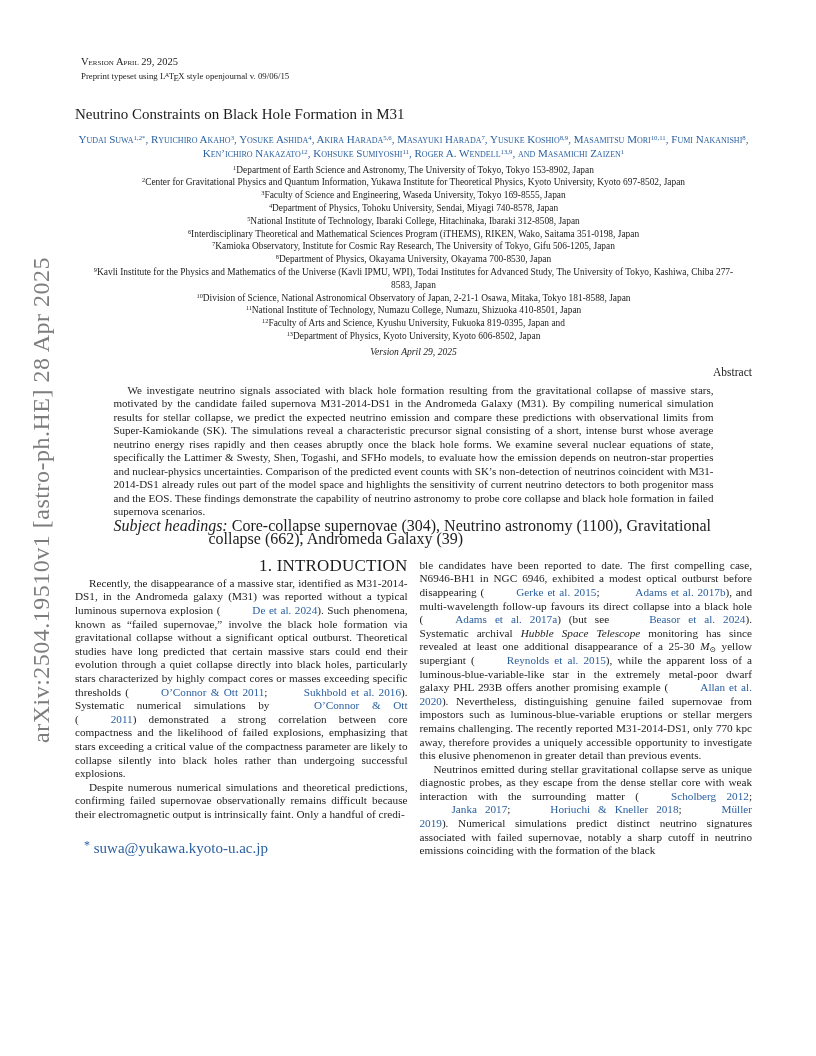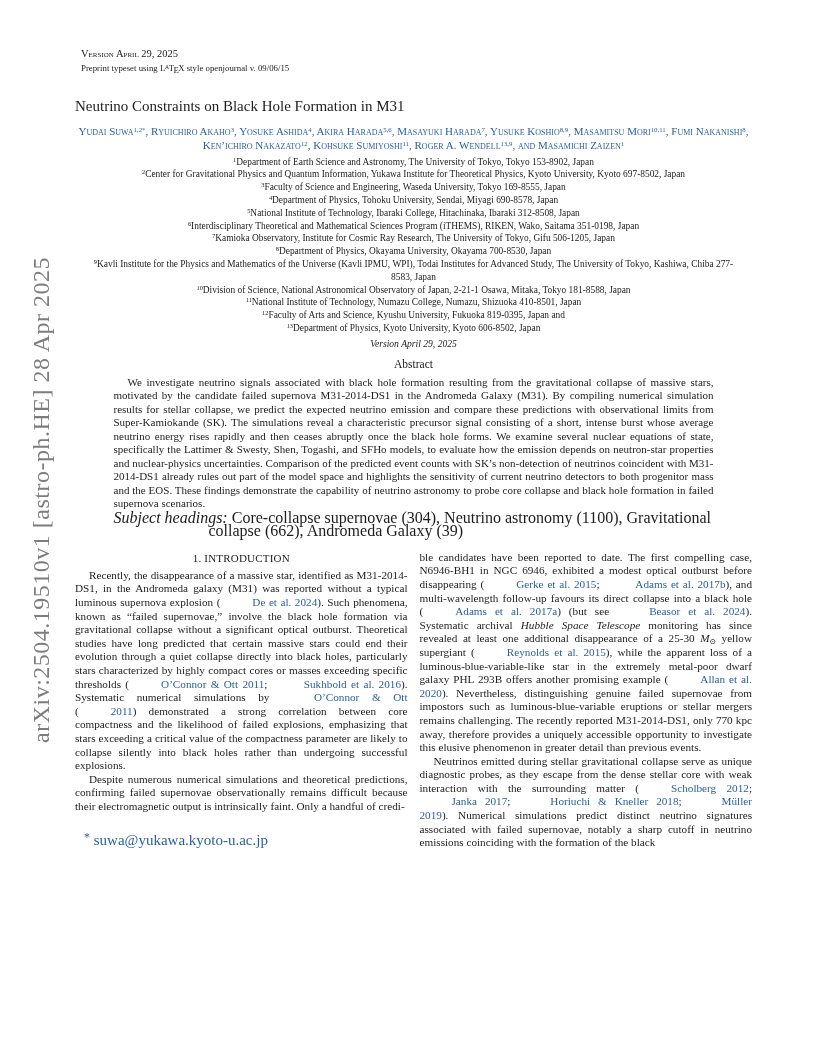--- a/index.html
+++ b/index.html
@@ -1,21 +1,21 @@
 <!DOCTYPE html>
 <html><head>
 <meta charset="utf-8">
 <style>
   html,body{margin:0;padding:0;}
   body{
     width:816px;height:1056px;overflow:hidden;position:relative;
     background:#ffffff;color:#1c1c1c;
     font-family:"Liberation Serif","DejaVu Serif",serif;
   }
-  .page{position:absolute;left:75px;top:48px;width:677px;}
+  .page{position:absolute;left:75px;top:56px;width:677px;}
 
   
   .arxiv-stamp{
     position:absolute;left:41px;top:500px;
     transform:translate(-50%,-50%) rotate(-90deg);
     white-space:nowrap;color:#7d7d7d;font-size:24px;letter-spacing:.5px;
   }
 
   
   .hdr{margin-left:6px;}
@@ -31,32 +31,32 @@
     font-variant:small-caps;font-size:11px;line-height:14px;
   }
   .authors sup{font-size:62%;vertical-align:.45em;line-height:0;font-variant:normal;}
 
   .affils{margin-top:4px;width:660px;margin-left:auto;margin-right:auto;
     text-align:center;font-size:9.4px;line-height:12.8px;}
   .affil sup{font-size:68%;vertical-align:.4em;line-height:0;}
 
   .version-it{margin-top:2px;text-align:center;font-style:italic;font-size:9.6px;line-height:13px;}
 
-  .abs-head{margin-top:7px;text-align:center;font-size:11.5px;line-height:15px;}
+  .abs-head{margin-top:7px;text-align:right;font-size:11.5px;line-height:15px;}
   .abs-body{width:600px;margin:4px auto 0 auto;font-size:11px;line-height:13.5px;
     text-align:justify;}
   .abs-body .first{display:inline-block;width:14px;}
   .subject{width:600px;margin:0 auto;font-size:16px;line-height:13.5px;
     text-align:left;padding-left:95px;text-indent:-95px;box-sizing:border-box;}
   .subject .lbl{font-style:italic;}
 
   
   .cols{margin-top:13px;display:flex;gap:12px;}
   .col{width:333px;font-size:11.2px;line-height:13.6px;text-align:justify;}
-  .sec-head{text-align:center;font-size:11px;line-height:14px;margin-bottom:4px;
+  .sec-head{text-align:right;font-size:17px;line-height:14px;margin-bottom:4px;
     letter-spacing:.2px;}
   .para{margin:0;}
   .para.indent{text-indent:14px;}
   .cite{color:#2a5f9f;margin-left:32px;}
   .it{font-style:italic;}
   .sb{font-size:70%;vertical-align:-.25em;line-height:0;}
 
   .footnote{margin-top:18px;font-size:15px;line-height:12px;color:#2a5f9f;
     padding-left:9px;}
   .footnote .star{font-size:80%;vertical-align:.3em;}
@@ -74,21 +74,21 @@
   </div>
 
   <div class="title">Neutrino Constraints on Black Hole Formation in M31</div>
 
   <div class="authors"><span><span>Yudai Suwa</span><sup>1,2*</sup></span><span>, </span><span><span>Ryuichiro Akaho</span><sup>3</sup></span><span>, </span><span><span>Yosuke Ashida</span><sup>4</sup></span><span>, </span><span><span>Akira Harada</span><sup>5,6</sup></span><span>, </span><span><span>Masayuki Harada</span><sup>7</sup></span><span>, </span><span><span>Yusuke Koshio</span><sup>8,9</sup></span><span>, </span><span><span>Masamitsu Mori</span><sup>10,11</sup></span><span>, </span><span><span>Fumi Nakanishi</span><sup>8</sup></span><span>, </span><span><span>Ken’ichiro Nakazato</span><sup>12</sup></span><span>, </span><span><span>Kohsuke Sumiyoshi</span><sup>11</sup></span><span>, </span><span><span>Roger A. Wendell</span><sup>13,9</sup></span><span>, and </span><span><span>Masamichi Zaizen</span><sup>1</sup></span></div>
 
   <div class="affils">
       <div class="affil"><sup>1</sup><span>Department of Earth Science and Astronomy, The University of Tokyo, Tokyo 153-8902, Japan</span></div>
       <div class="affil"><sup>2</sup><span>Center for Gravitational Physics and Quantum Information, Yukawa Institute for Theoretical Physics, Kyoto University, Kyoto 697-8502, Japan</span></div>
       <div class="affil"><sup>3</sup><span>Faculty of Science and Engineering, Waseda University, Tokyo 169-8555, Japan</span></div>
-      <div class="affil"><sup>4</sup><span>Department of Physics, Tohoku University, Sendai, Miyagi 690-8578, Japan</span></div>
+      <div class="affil"><sup>4</sup><span>Department of Physics, Tohoku University, Sendai, Miyagi 740-8578, Japan</span></div>
       <div class="affil"><sup>5</sup><span>National Institute of Technology, Ibaraki College, Hitachinaka, Ibaraki 312-8508, Japan</span></div>
       <div class="affil"><sup>6</sup><span>Interdisciplinary Theoretical and Mathematical Sciences Program (iTHEMS), RIKEN, Wako, Saitama 351-0198, Japan</span></div>
       <div class="affil"><sup>7</sup><span>Kamioka Observatory, Institute for Cosmic Ray Research, The University of Tokyo, Gifu 506-1205, Japan</span></div>
       <div class="affil"><sup>8</sup><span>Department of Physics, Okayama University, Okayama 700-8530, Japan</span></div>
       <div class="affil"><sup>9</sup><span>Kavli Institute for the Physics and Mathematics of the Universe (Kavli IPMU, WPI), Todai Institutes for Advanced Study, The University of Tokyo, Kashiwa, Chiba 277-8583, Japan</span></div>
       <div class="affil"><sup>10</sup><span>Division of Science, National Astronomical Observatory of Japan, 2-21-1 Osawa, Mitaka, Tokyo 181-8588, Japan</span></div>
       <div class="affil"><sup>11</sup><span>National Institute of Technology, Numazu College, Numazu, Shizuoka 410-8501, Japan</span></div>
       <div class="affil"><sup>12</sup><span>Faculty of Arts and Science, Kyushu University, Fukuoka 819-0395, Japan and</span></div>
       <div class="affil"><sup>13</sup><span>Department of Physics, Kyoto University, Kyoto 606-8502, Japan</span></div>
     </div>

